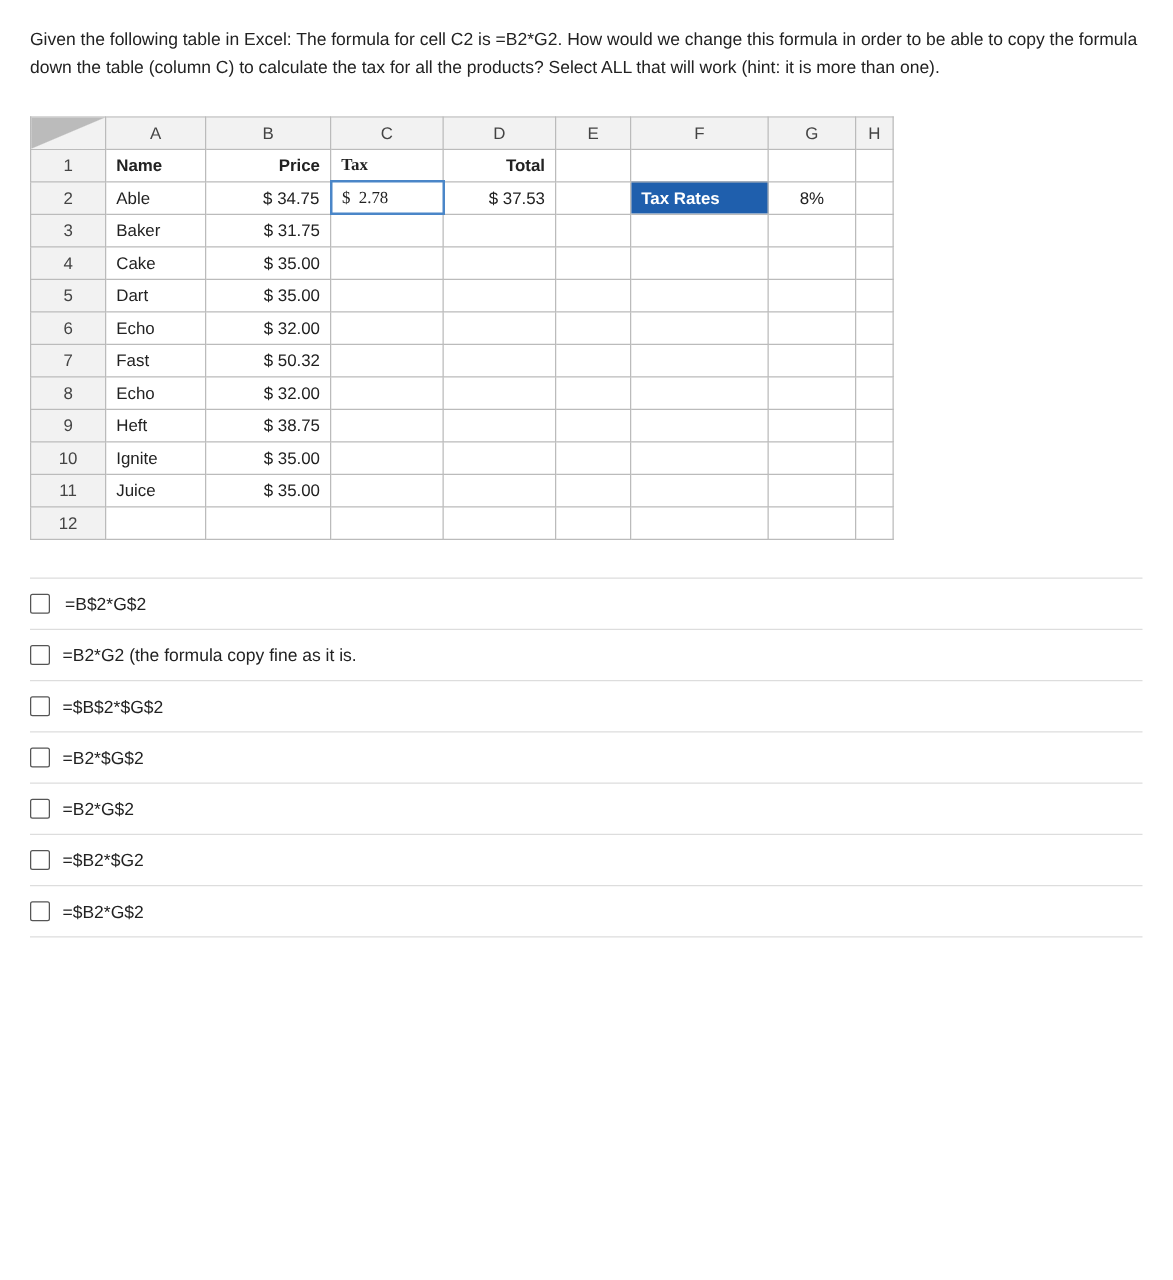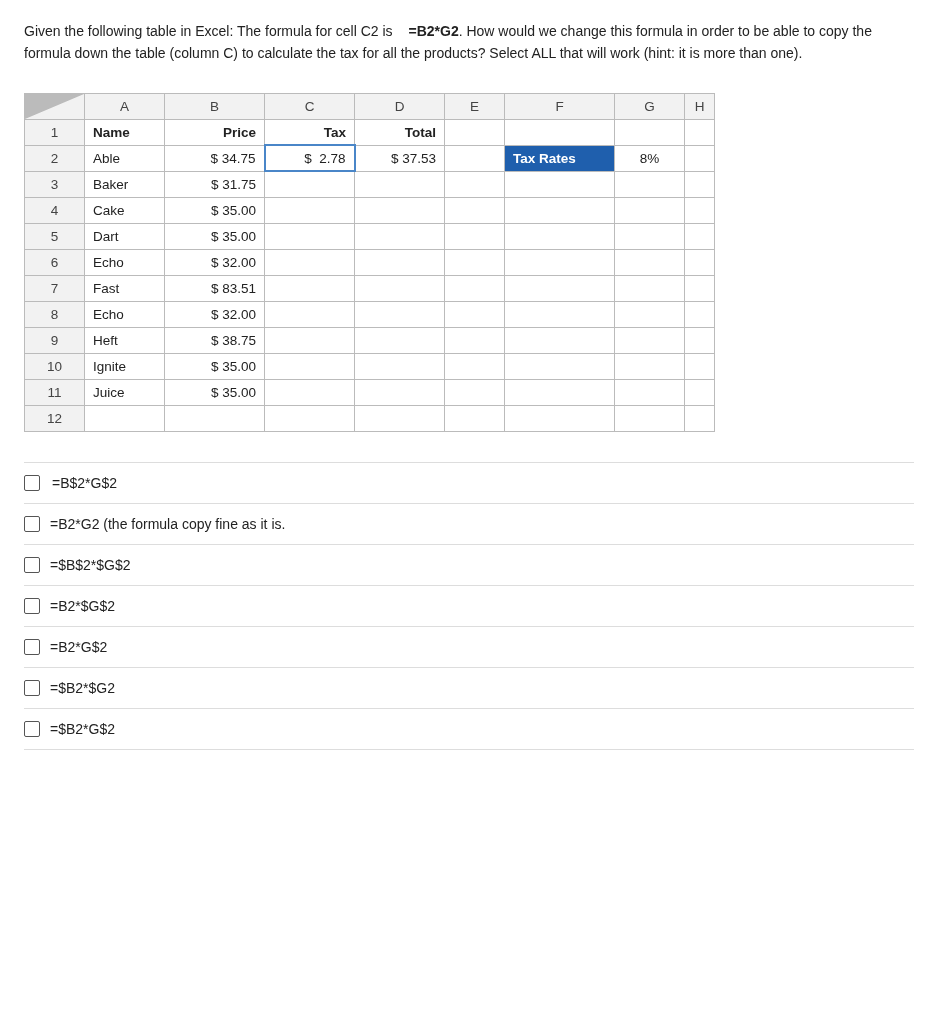--- a/index.html
+++ b/index.html
@@ -12,22 +12,21 @@
       max-width: 938px;
     }
 
     .question-text {
       font-size: 14px;
       line-height: 1.6;
       margin-bottom: 28px;
       color: #222;
     }
     .question-text strong {
-      font-weight: bold;
-      margin-left: 12px;
+      font-weight: normal;
     }
 
     
     .spreadsheet-container {
       margin-bottom: 30px;
       overflow-x: auto;
     }
 
     table.spreadsheet {
       border-collapse: collapse;
@@ -95,21 +94,22 @@
     table.spreadsheet td.col-b {
       min-width: 100px;
       width: 100px;
       text-align: right;
     }
 
     
     table.spreadsheet td.col-c {
       min-width: 90px;
       width: 90px;
-      text-align: right;
+      text-align: left;
+      font-family: Liberation Serif, serif;
     }
 
     
     table.spreadsheet td.col-d {
       min-width: 90px;
       width: 90px;
       text-align: right;
     }
 
     
@@ -283,21 +283,21 @@
         <td class="data-cell col-d"></td>
         <td class="data-cell col-e"></td>
         <td class="data-cell col-f"></td>
         <td class="data-cell col-g"></td>
         <td class="data-cell col-h"></td>
       </tr>
 
       <tr>
         <td class="row-num">7</td>
         <td class="data-cell col-a">Fast</td>
-        <td class="data-cell col-b">$ 83.51</td>
+        <td class="data-cell col-b">$ 50.32</td>
         <td class="data-cell col-c"></td>
         <td class="data-cell col-d"></td>
         <td class="data-cell col-e"></td>
         <td class="data-cell col-f"></td>
         <td class="data-cell col-g"></td>
         <td class="data-cell col-h"></td>
       </tr>
 
       <tr>
         <td class="row-num">8</td>

